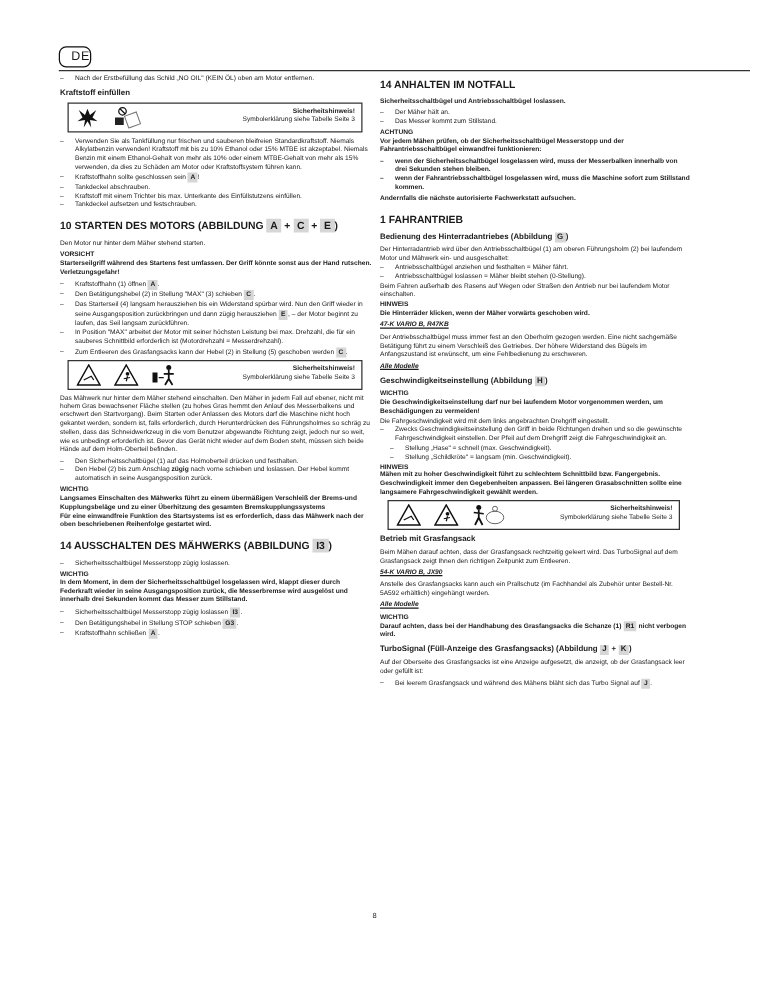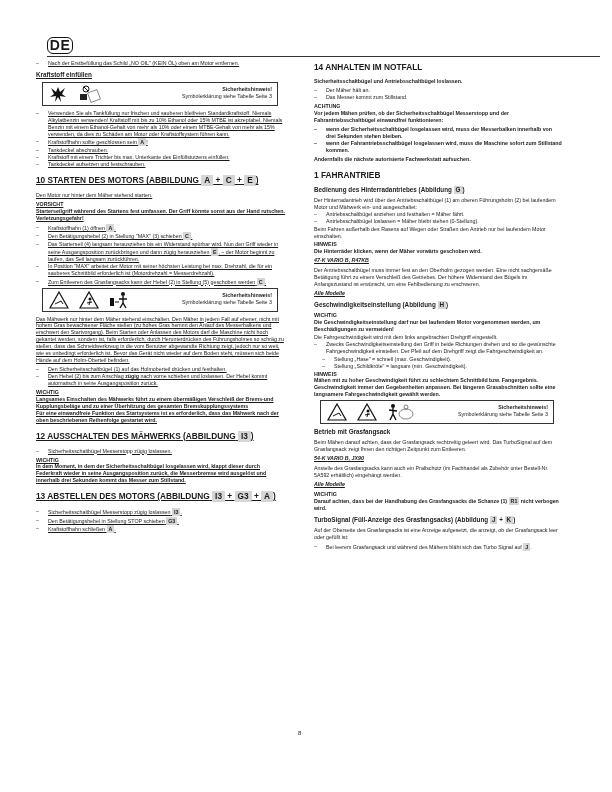--- a/index.html
+++ b/index.html
@@ -1,22 +1,22 @@
 <!DOCTYPE html>
 <html><head>
 <meta charset="utf-8">
 <style>
   html,body{margin:0;padding:0;background:#fff;}
   body{width:612px;height:792px;position:relative;overflow:hidden;font-family:"Liberation Sans",sans-serif;color:#1a1a1a;}
   .page{position:absolute;left:0;top:0;width:612px;height:792px;}
-  .lang-logo{position:absolute;left:47px;top:37px;width:24px;height:15px;border:1.6px solid #111;border-radius:6px;font-weight:bold;font-size:14px;text-align:center;line-height:15px;letter-spacing:0.5px;}
+  .lang-logo{position:absolute;left:47px;top:37px;width:24px;height:15px;border:1.6px solid #111;border-radius:6px;font-weight:normal;font-size:10px;text-align:right;line-height:15px;letter-spacing:0.5px;}
   .top-rule{position:absolute;left:47px;top:56px;width:553px;height:1px;background:#333;}
   .col{position:absolute;top:60px;font-size:5.3px;line-height:6.9px;}
-  .col-left{left:36px;width:250px;text-decoration:underline;}
-  .col-right{left:314px;width:248px;}
+  .col-left{left:48px;width:250px;}
+  .col-right{left:304px;width:248px;}
   .p{margin:0 0 2px 0;}
   .b{font-weight:bold;}
   .h1{font-weight:bold;font-size:8.3px;line-height:10px;margin:7px 0 6px 0;white-space:nowrap;}
   .h2{font-weight:bold;font-size:6.3px;line-height:8px;margin:4px 0 3px 0;}
   .h3{font-size:6.3px;line-height:8px;margin:4px 0 3px 0;font-weight:bold;color:#222;}
   .model{font-weight:bold;font-style:italic;text-decoration:underline;margin:2px 0 3px 0;}
   ul.dash{list-style:none;margin:0 0 2px 0;padding:0;}
   ul.dash li{position:relative;padding-left:12px;margin:0 0 0.5px 0;}
   ul.dash li::before{content:"–";position:absolute;left:0;}
   ul.dash.sub li{padding-left:20px;}
@@ -121,35 +121,29 @@
     <p class="p">Das Mähwerk nur hinter dem Mäher stehend einschalten. Den Mäher in jedem Fall auf ebener, nicht mit hohem Gras bewachsener Fläche stellen (zu hohes Gras hemmt den Anlauf des Messerbalkens und erschwert den Startvorgang). Beim Starten oder Anlassen des Motors darf die Maschine nicht hoch gekantet werden, sondern ist, falls erforderlich, durch Herunterdrücken des Führungsholmes so schräg zu stellen, dass das Schneidwerkzeug in die vom Benutzer abgewandte Richtung zeigt, jedoch nur so weit, wie es unbedingt erforderlich ist. Bevor das Gerät nicht wieder auf dem Boden steht, müssen sich beide Hände auf dem Holm-Oberteil befinden.</p>
     <ul class="dash">
       <li>Den Sicherheitsschaltbügel (1) auf das Holmoberteil drücken und festhalten.</li>
       <li><span>Den Hebel (2) bis zum Anschlag </span><span class="b">zügig</span><span> nach vorne schieben und loslassen. Der Hebel kommt automatisch in seine Ausgangsposition zurück.</span></li>
     </ul>
     <div class="b">WICHTIG</div>
     <p class="p b" style="margin:0">Langsames Einschalten des Mähwerks führt zu einem übermäßigen Verschleiß der Brems-und Kupplungsbeläge und zu einer Überhitzung des gesamten Bremskupplungssystems</p>
     <p class="p b">Für eine einwandfreie Funktion des Startsystems ist es erforderlich, dass das Mähwerk nach der oben beschriebenen Reihenfolge gestartet wird.</p>
 
     <div class="h1">
-      <span>12  AUSSCHALTEN DES MÄHWERKS (ABBILDUNG</span>
+      <span>14  AUSSCHALTEN DES MÄHWERKS (ABBILDUNG</span>
       <span class="badge">I3</span>)
     </div>
     <ul class="dash">
       <li>Sicherheitsschaltbügel Messerstopp zügig loslassen.</li>
     </ul>
     <div class="b">WICHTIG</div>
     <p class="p b">In dem Moment, in dem der Sicherheitsschaltbügel losgelassen wird, klappt dieser durch Federkraft wieder in seine Ausgangsposition zurück, die Messerbremse wird ausgelöst und innerhalb drei Sekunden kommt das Messer zum Stillstand.</p>
 
-    <div class="h1">
-      <span>13  ABSTELLEN DES MOTORS (ABBILDUNG</span>
-      <span class="badge">I3</span> +
-      <span class="badge">G3</span> +
-      <span class="badge">A</span>)
-    </div>
     <ul class="dash">
       <li><span>Sicherheitsschaltbügel Messerstopp zügig loslassen</span> <span class="badge">I3</span>.</li>
       <li><span>Den Betätigungshebel in Stellung STOP schieben</span> <span class="badge">G3</span>.</li>
       <li><span>Kraftstoffhahn schließen</span> <span class="badge">A</span>.</li>
     </ul>
   </div>
 
   <div class="col col-right">
     <div class="h1" style="margin-top:2px">14  ANHALTEN IM NOTFALL</div>
     <p class="p b">Sicherheitsschaltbügel und Antriebsschaltbügel loslassen.</p>

